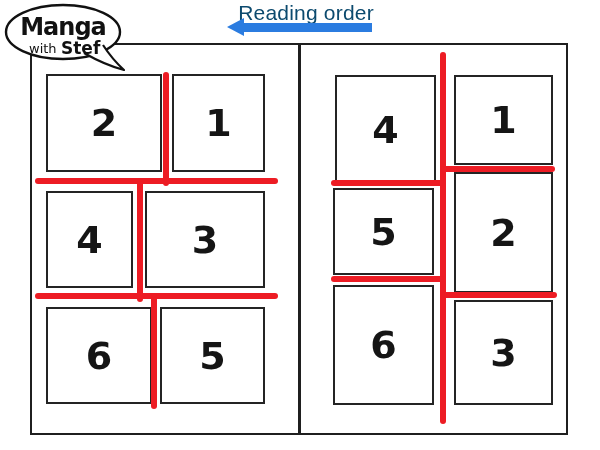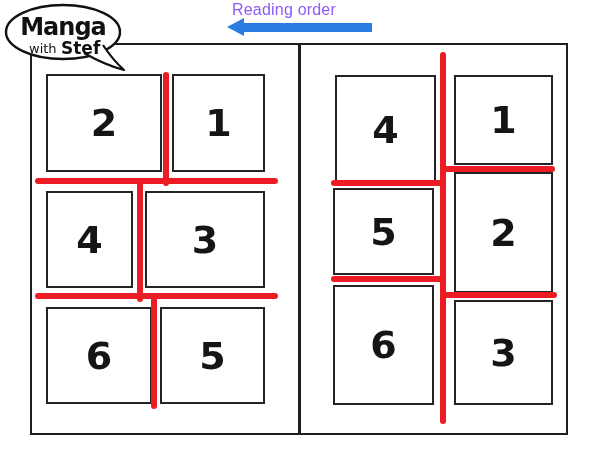--- a/index.html
+++ b/index.html
@@ -5,22 +5,22 @@
   html,body{margin:0;padding:0;background:#fff;}
   #canvas{
     position:relative;width:600px;height:450px;background:#fff;overflow:hidden;
     font-family:"Liberation Sans",sans-serif;
   }
   :root{
     --red:#ed1c24; --blue:#2b7ce0; --line:#1f1f1f;
   }
   
   .reading-label{
-    position:absolute;left:232px;top:1px;width:148px;
-    font-size:16px;color:#8b5cf6;letter-spacing:0.2px;
+    position:absolute;left:232px;top:1px;width:148px;text-align:center;
+    font-size:21px;color:#0c4a6e;letter-spacing:0.2px;
   }
   .arrow-shaft{
     position:absolute;left:242px;top:23px;width:130px;height:9px;
     background:var(--blue,#2b7ce0);
   }
   .arrow-head{
     position:absolute;left:227px;top:18px;width:0;height:0;
     border-top:9px solid transparent;border-bottom:9px solid transparent;
     border-right:17px solid var(--blue,#2b7ce0);
   }

